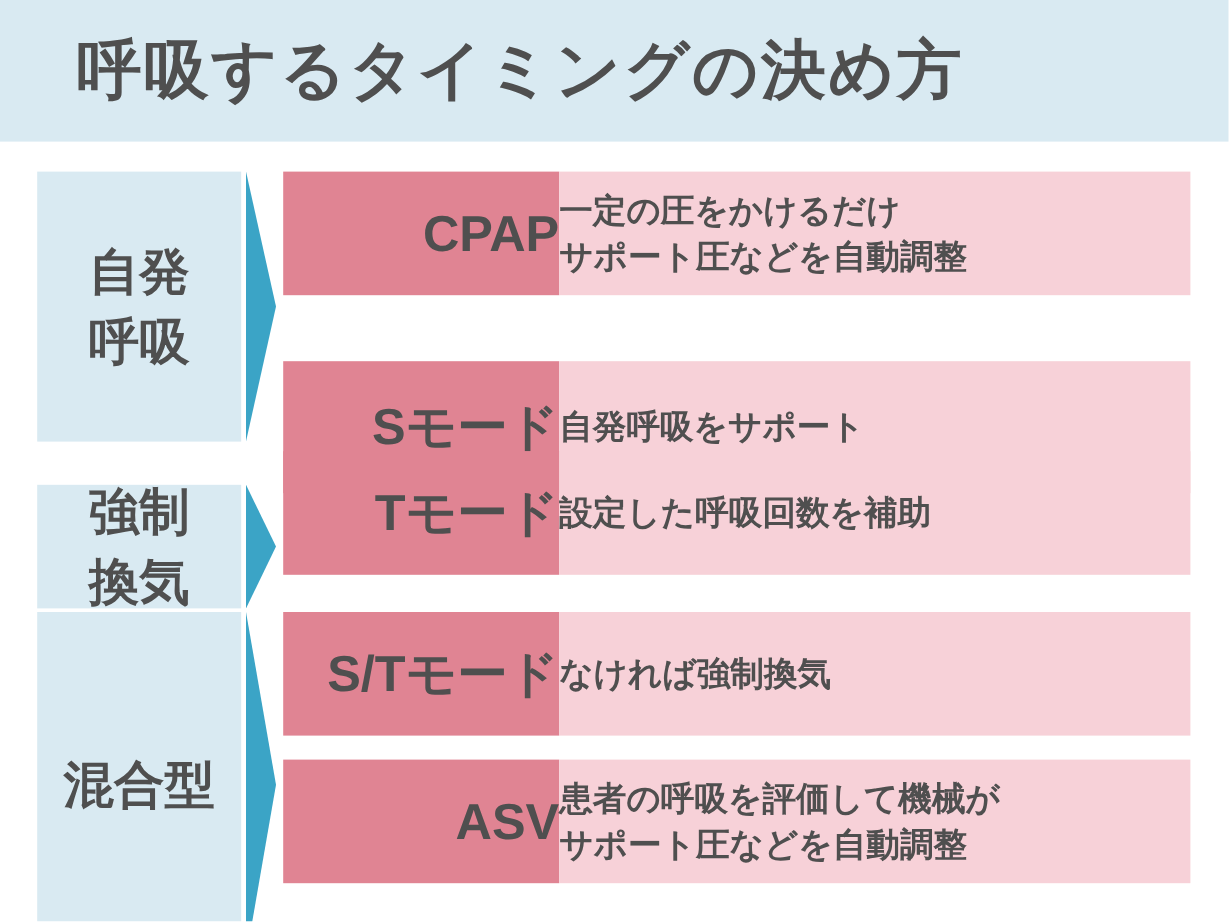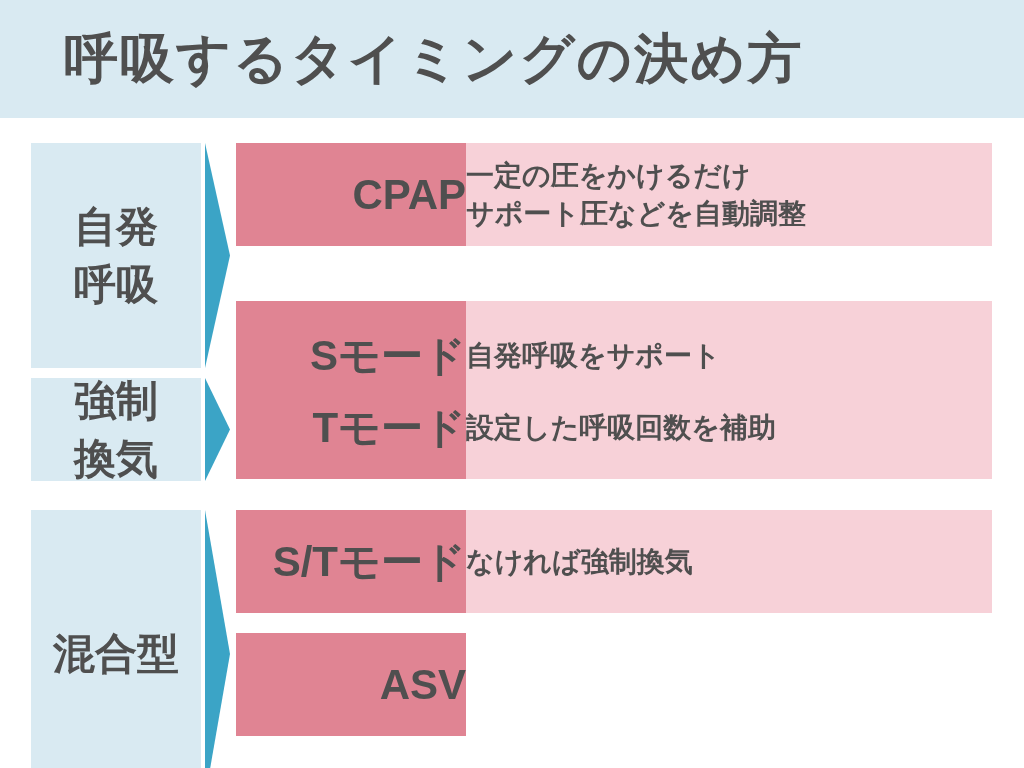--- a/index.html
+++ b/index.html
@@ -25,21 +25,21 @@
     display:flex; align-items:center; justify-content:center;
     text-align:center; font-size:42px; font-weight:bold;
     color:var(--text,#4f4f4f); line-height:1.38;
   }
   .arrow {
     position:absolute; left:205px; width:25px;
     background:var(--arrow,#3ba4c6);
     clip-path:polygon(0 0, 100% 50%, 0 100%);
   }
   .sec1 { top:143px; height:225px; }
-  .sec2 { top:378px; height:103px; }
+  .sec2 { top:404px; height:103px; }
   .sec3 { top:510px; height:288px; }
   .label-box {
     position:absolute; left:236px; width:230px;
     background:var(--mode_label_bg,#e08493);
     display:flex; align-items:center; justify-content:flex-end;
     font-size:42px; font-weight:bold; color:var(--text,#4f4f4f);
     white-space:nowrap;
   }
   .desc-box {
     position:absolute; left:466px; width:526px;
@@ -112,14 +112,18 @@
   <div class="label-box row4">
     <span>S/Tモード</span>
   </div>
   <div class="desc-box row4">
     <div class="desc-line">なければ強制換気</div>
   </div>
 
   <div class="label-box row5">
     <span>ASV</span>
   </div>
+  <div class="desc-box row5">
+    <div class="desc-line">患者の呼吸を評価して機械が</div>
+    <div class="desc-line">サポート圧などを自動調整</div>
+  </div>
 
 </div>
 
 </body></html>

